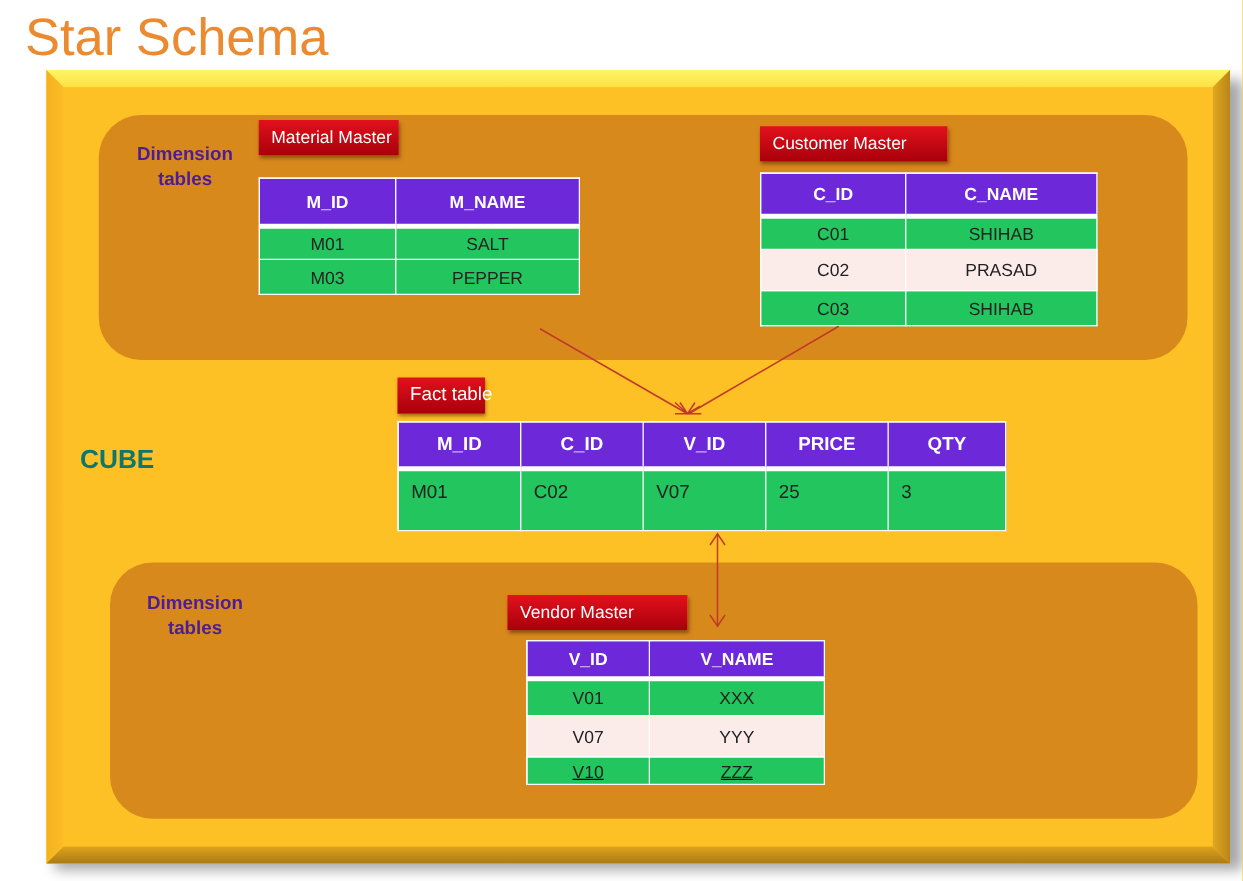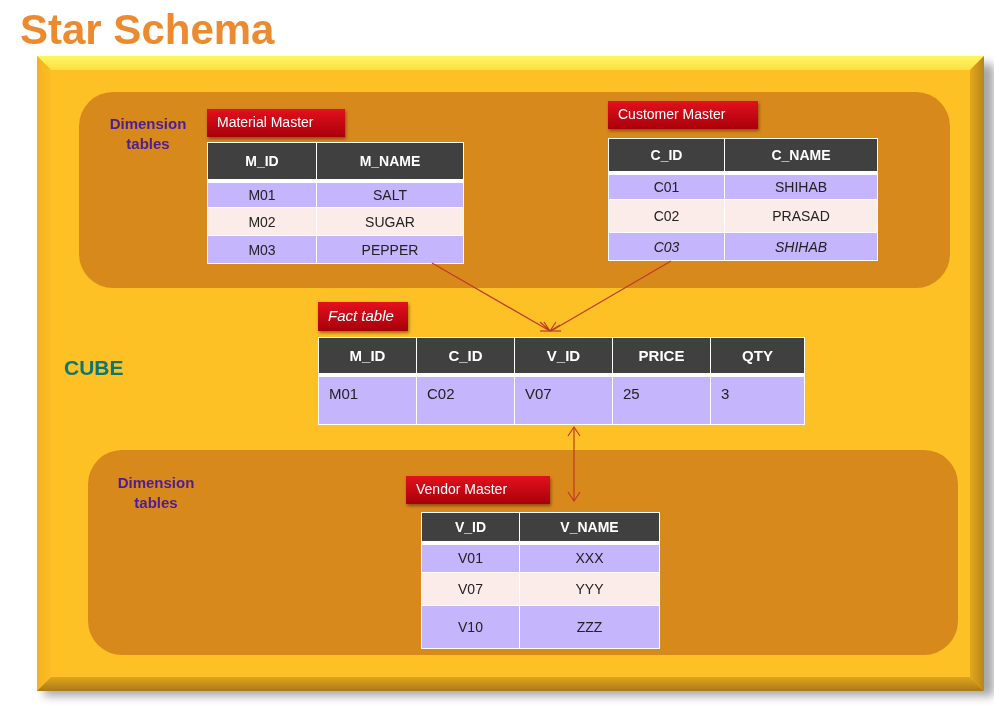--- a/index.html
+++ b/index.html
@@ -3,21 +3,21 @@
   <meta charset="utf-8">
   <style>
     html, body { margin:0; padding:0; }
     body {
       width:994px; height:705px; position:relative; overflow:hidden;
       background:#ffffff;
       font-family: "Liberation Sans", sans-serif;
     }
     .title {
       position:absolute; left:20px; top:4px;
-      font-size:42px; color:#ec8a2f; font-weight:bold; letter-spacing:0px;
+      font-size:42px; color:#ec8a2f; font-weight:normal; letter-spacing:0px;
       line-height:52px;
     }
     
     .cube-shadow {
       position:absolute; left:44px; top:64px; width:950px; height:632px;
       background:rgba(0,0,0,0.35); filter:blur(5px);
     }
     .cube {
       position:absolute; left:37px; top:56px; width:947px; height:635px;
       background:#fdc126;
@@ -60,29 +60,29 @@
       position:absolute; color:#ffffff; font-size:14px;
       background:linear-gradient(#e2111c,#a8000b);
       box-shadow: 1px 2px 3px rgba(80,30,0,0.55);
       padding:0 10px; height:28px; line-height:27px; box-sizing:border-box;
       white-space:nowrap;
     }
     table.t {
       position:absolute; border-collapse:collapse; background:#ffffff;
     }
     table.t th {
-      background:#404040; color:#ffffff; font-weight:bold; font-size:14px;
+      background:#6d28d9; color:#ffffff; font-weight:bold; font-size:14px;
       border:1px solid #ffffff; border-bottom:4px solid #ffffff;
       text-align:center; padding:0;
     }
     table.t td {
       font-size:14px; color:#222; text-align:center; border:1px solid #ffffff;
       padding:0;
     }
-    table.t tr.odd td { background:#c4b5fd; }
+    table.t tr.odd td { background:#22c55e; }
     table.t tr.even td { background:#fbecea; }
     table.fact td { text-align:left; padding-left:10px; vertical-align:top; padding-top:8px; font-size:15px;}
     table.fact th { font-size:15px; }
     svg.arrows { position:absolute; left:0; top:0; width:994px; height:705px; pointer-events:none; }
   </style>
 </head>
 <body>
 
 <div class="title">Star Schema</div>
 
@@ -101,35 +101,31 @@
   <div>Dimension</div>
   <div>tables</div>
 </div>
 <div class="dim-label" style="left:106px; top:473px;">
   <div>Dimension</div>
   <div>tables</div>
 </div>
 
 <div class="cube-label">CUBE</div>
 
-<div class="tag" style="left:207px; top:109px; width:138px;">Material Master</div>
+<div class="tag" style="left:207px; top:96px; width:112px;">Material Master</div>
 <table class="t" style="left:207px; top:142px; width:257px;">
   <tbody>
       <tr style="height:38px;">
     <th style="width:108px;">M_ID</th>
     <th>M_NAME</th>
   </tr>
   <tr class="odd" style="height:27px;">
     <td>M01</td>
     <td>SALT</td>
   </tr>
-  <tr class="even" style="height:28px;">
-    <td>M02</td>
-    <td>SUGAR</td>
-  </tr>
   <tr class="odd" style="height:28px;">
     <td>M03</td>
     <td>PEPPER</td>
   </tr>
 </tbody>
   </table>
 
 <div class="tag" style="left:608px; top:101px; width:150px;">Customer Master</div>
 <table class="t" style="left:608px; top:138px; width:270px;">
   <tbody>
@@ -138,28 +134,28 @@
     <th>C_NAME</th>
   </tr>
   <tr class="odd" style="height:27px;">
     <td>C01</td>
     <td>SHIHAB</td>
   </tr>
   <tr class="even" style="height:33px;">
     <td>C02</td>
     <td>PRASAD</td>
   </tr>
-  <tr class="odd" style="height:28px;font-style:italic;">
+  <tr class="odd" style="height:28px;">
     <td>C03</td>
     <td>SHIHAB</td>
   </tr>
 </tbody>
   </table>
 
-<div class="tag" style="left:318px; top:302px; width:90px; height:29px; font-size:15px;font-style:italic;">Fact table</div>
+<div class="tag" style="left:318px; top:302px; width:70px; height:29px; font-size:15px;">Fact table</div>
 <table class="t fact" style="left:318px; top:337px; width:487px;">
   <tbody>
       <tr style="height:37px;">
     <th style="width:97px;">M_ID</th>
     <th style="width:97px;">C_ID</th>
     <th style="width:97px;">V_ID</th>
     <th style="width:97px;margin-left:12px;">PRICE</th>
     <th>QTY</th>
   </tr>
   <tr class="odd" style="height:50px;">
@@ -180,21 +176,21 @@
     <th>V_NAME</th>
   </tr>
   <tr class="odd" style="height:30px;">
     <td>V01</td>
     <td>XXX</td>
   </tr>
   <tr class="even" style="height:33px;">
     <td>V07</td>
     <td>YYY</td>
   </tr>
-  <tr class="odd" style="height:43px;">
+  <tr class="odd" style="height:22px;text-decoration:underline;">
     <td>V10</td>
     <td>ZZZ</td>
   </tr>
 </tbody>
   </table>
 
 <svg class="arrows" viewBox="0 0 994 705">
   <g stroke="#c0392b" stroke-width="1.2" fill="none">
     <line x1="432" y1="263" x2="550" y2="331"></line>
     <line x1="671" y1="261" x2="551" y2="331"></line>

